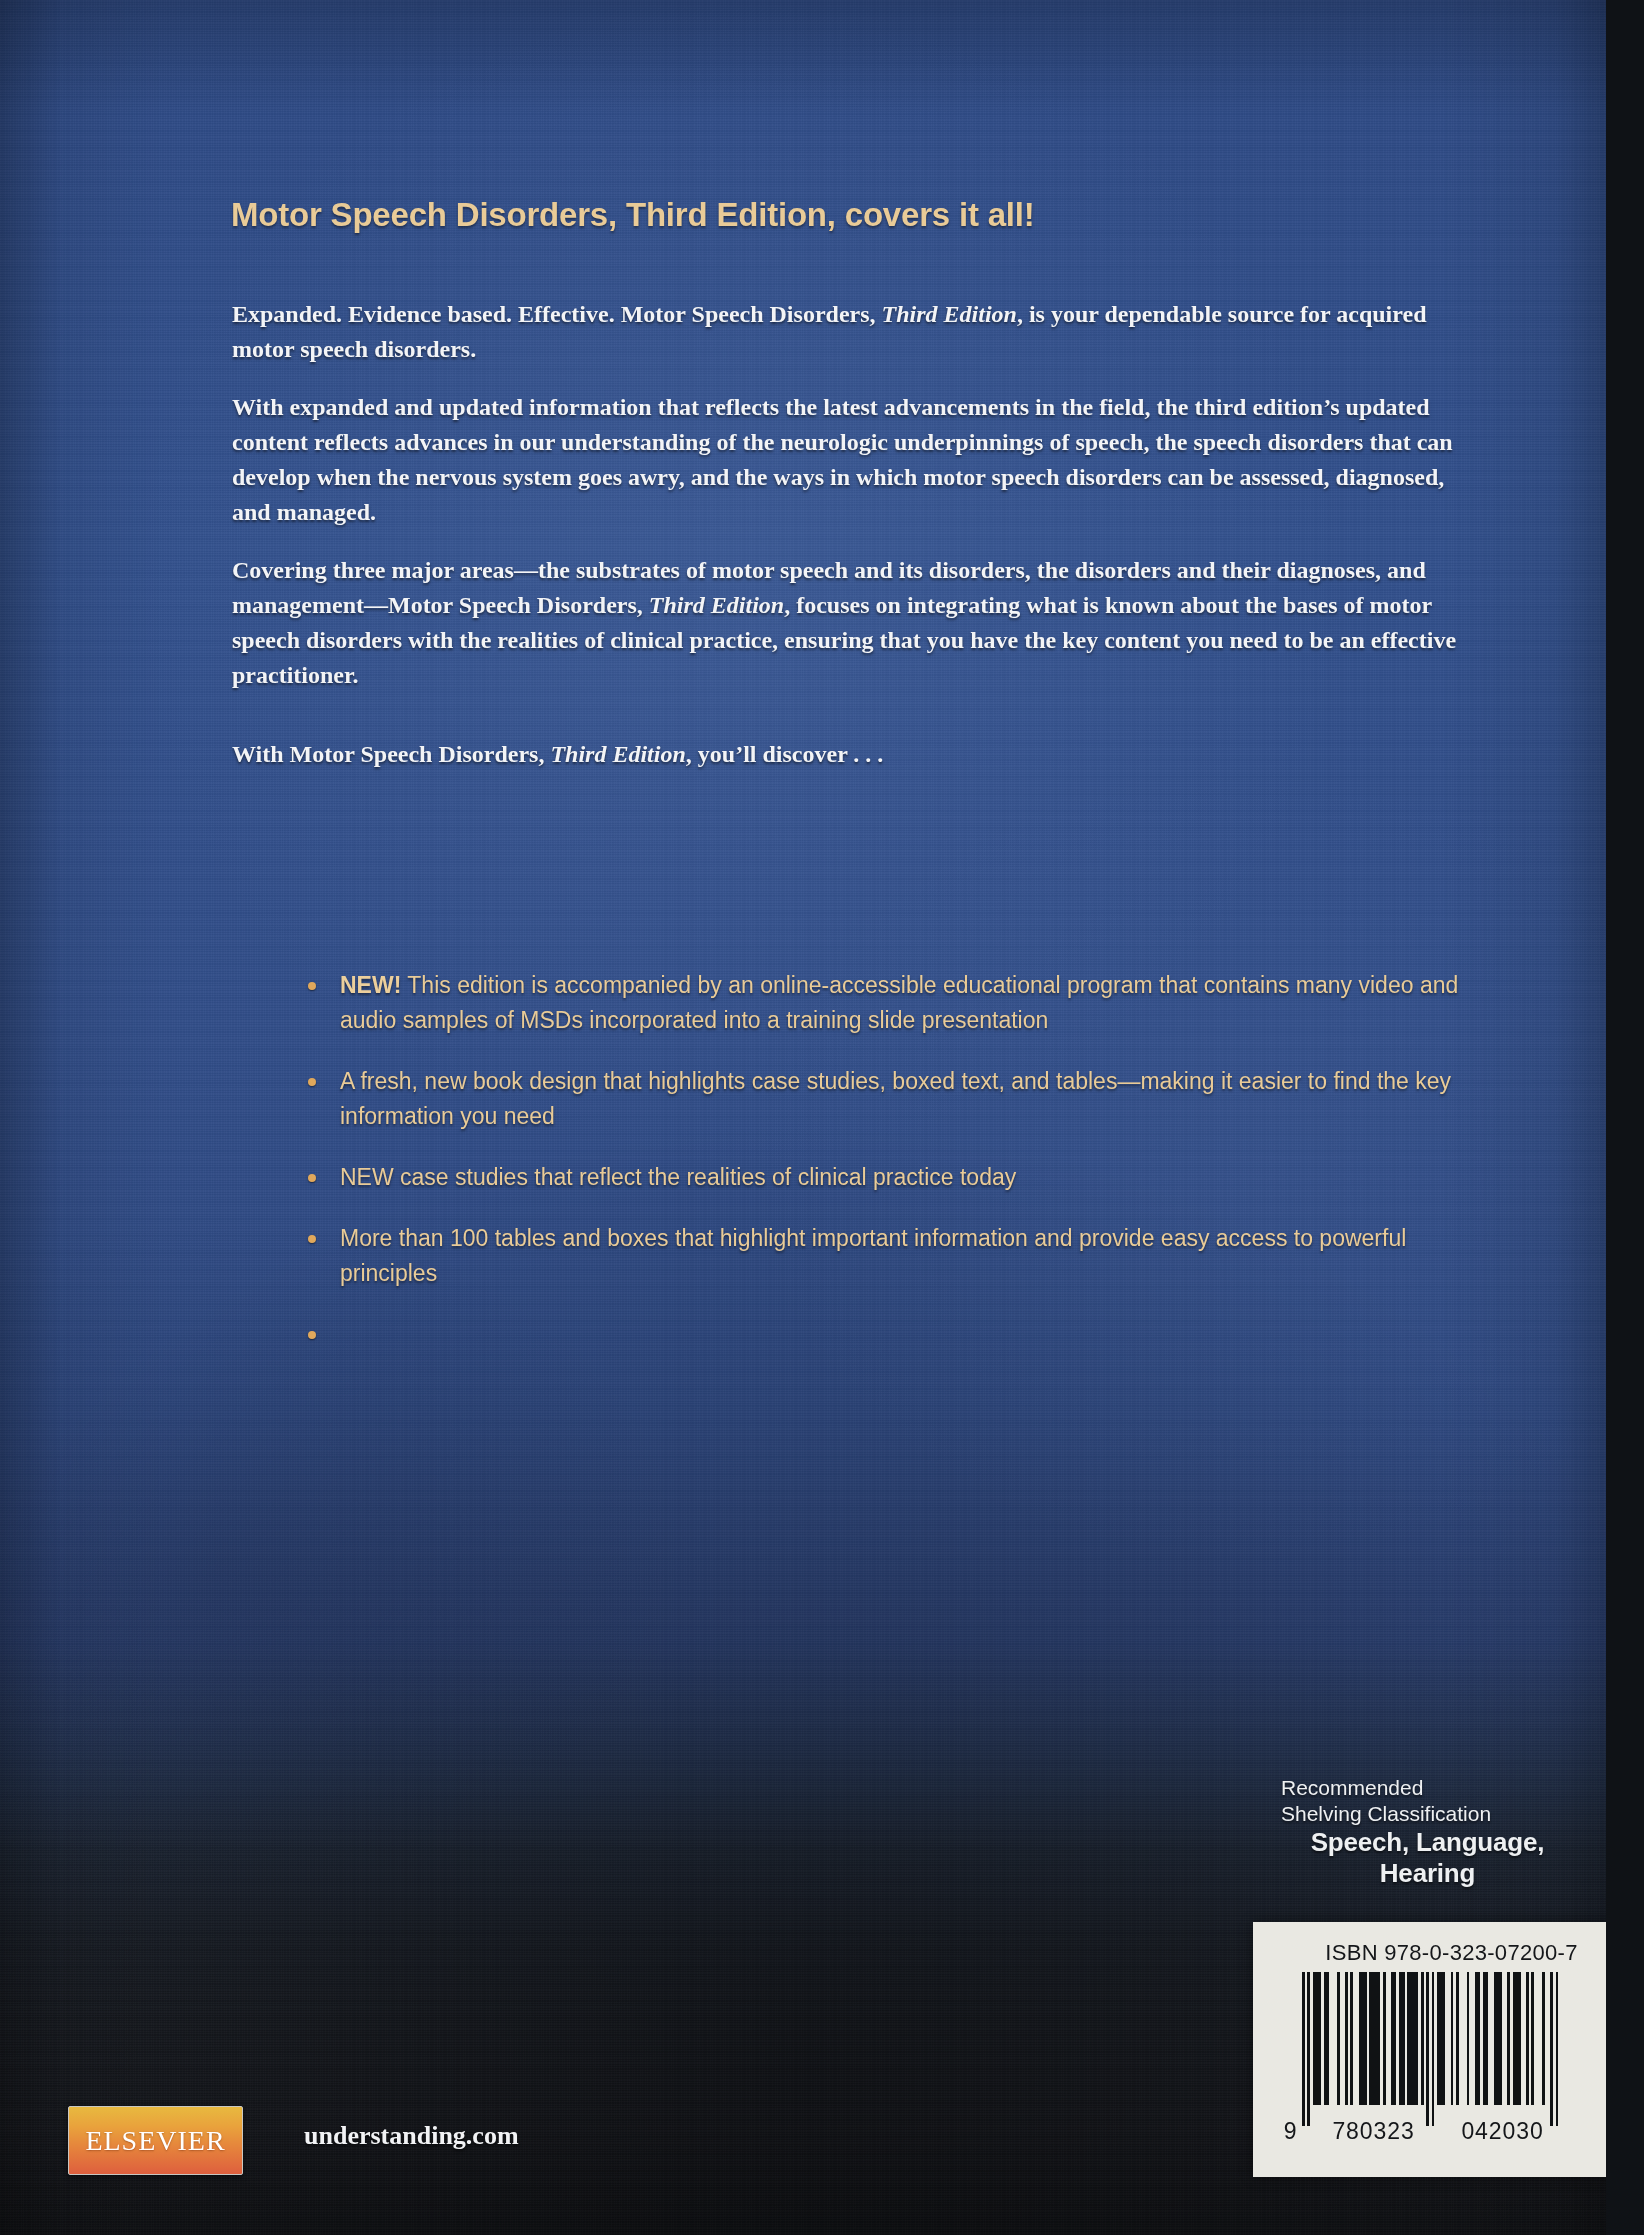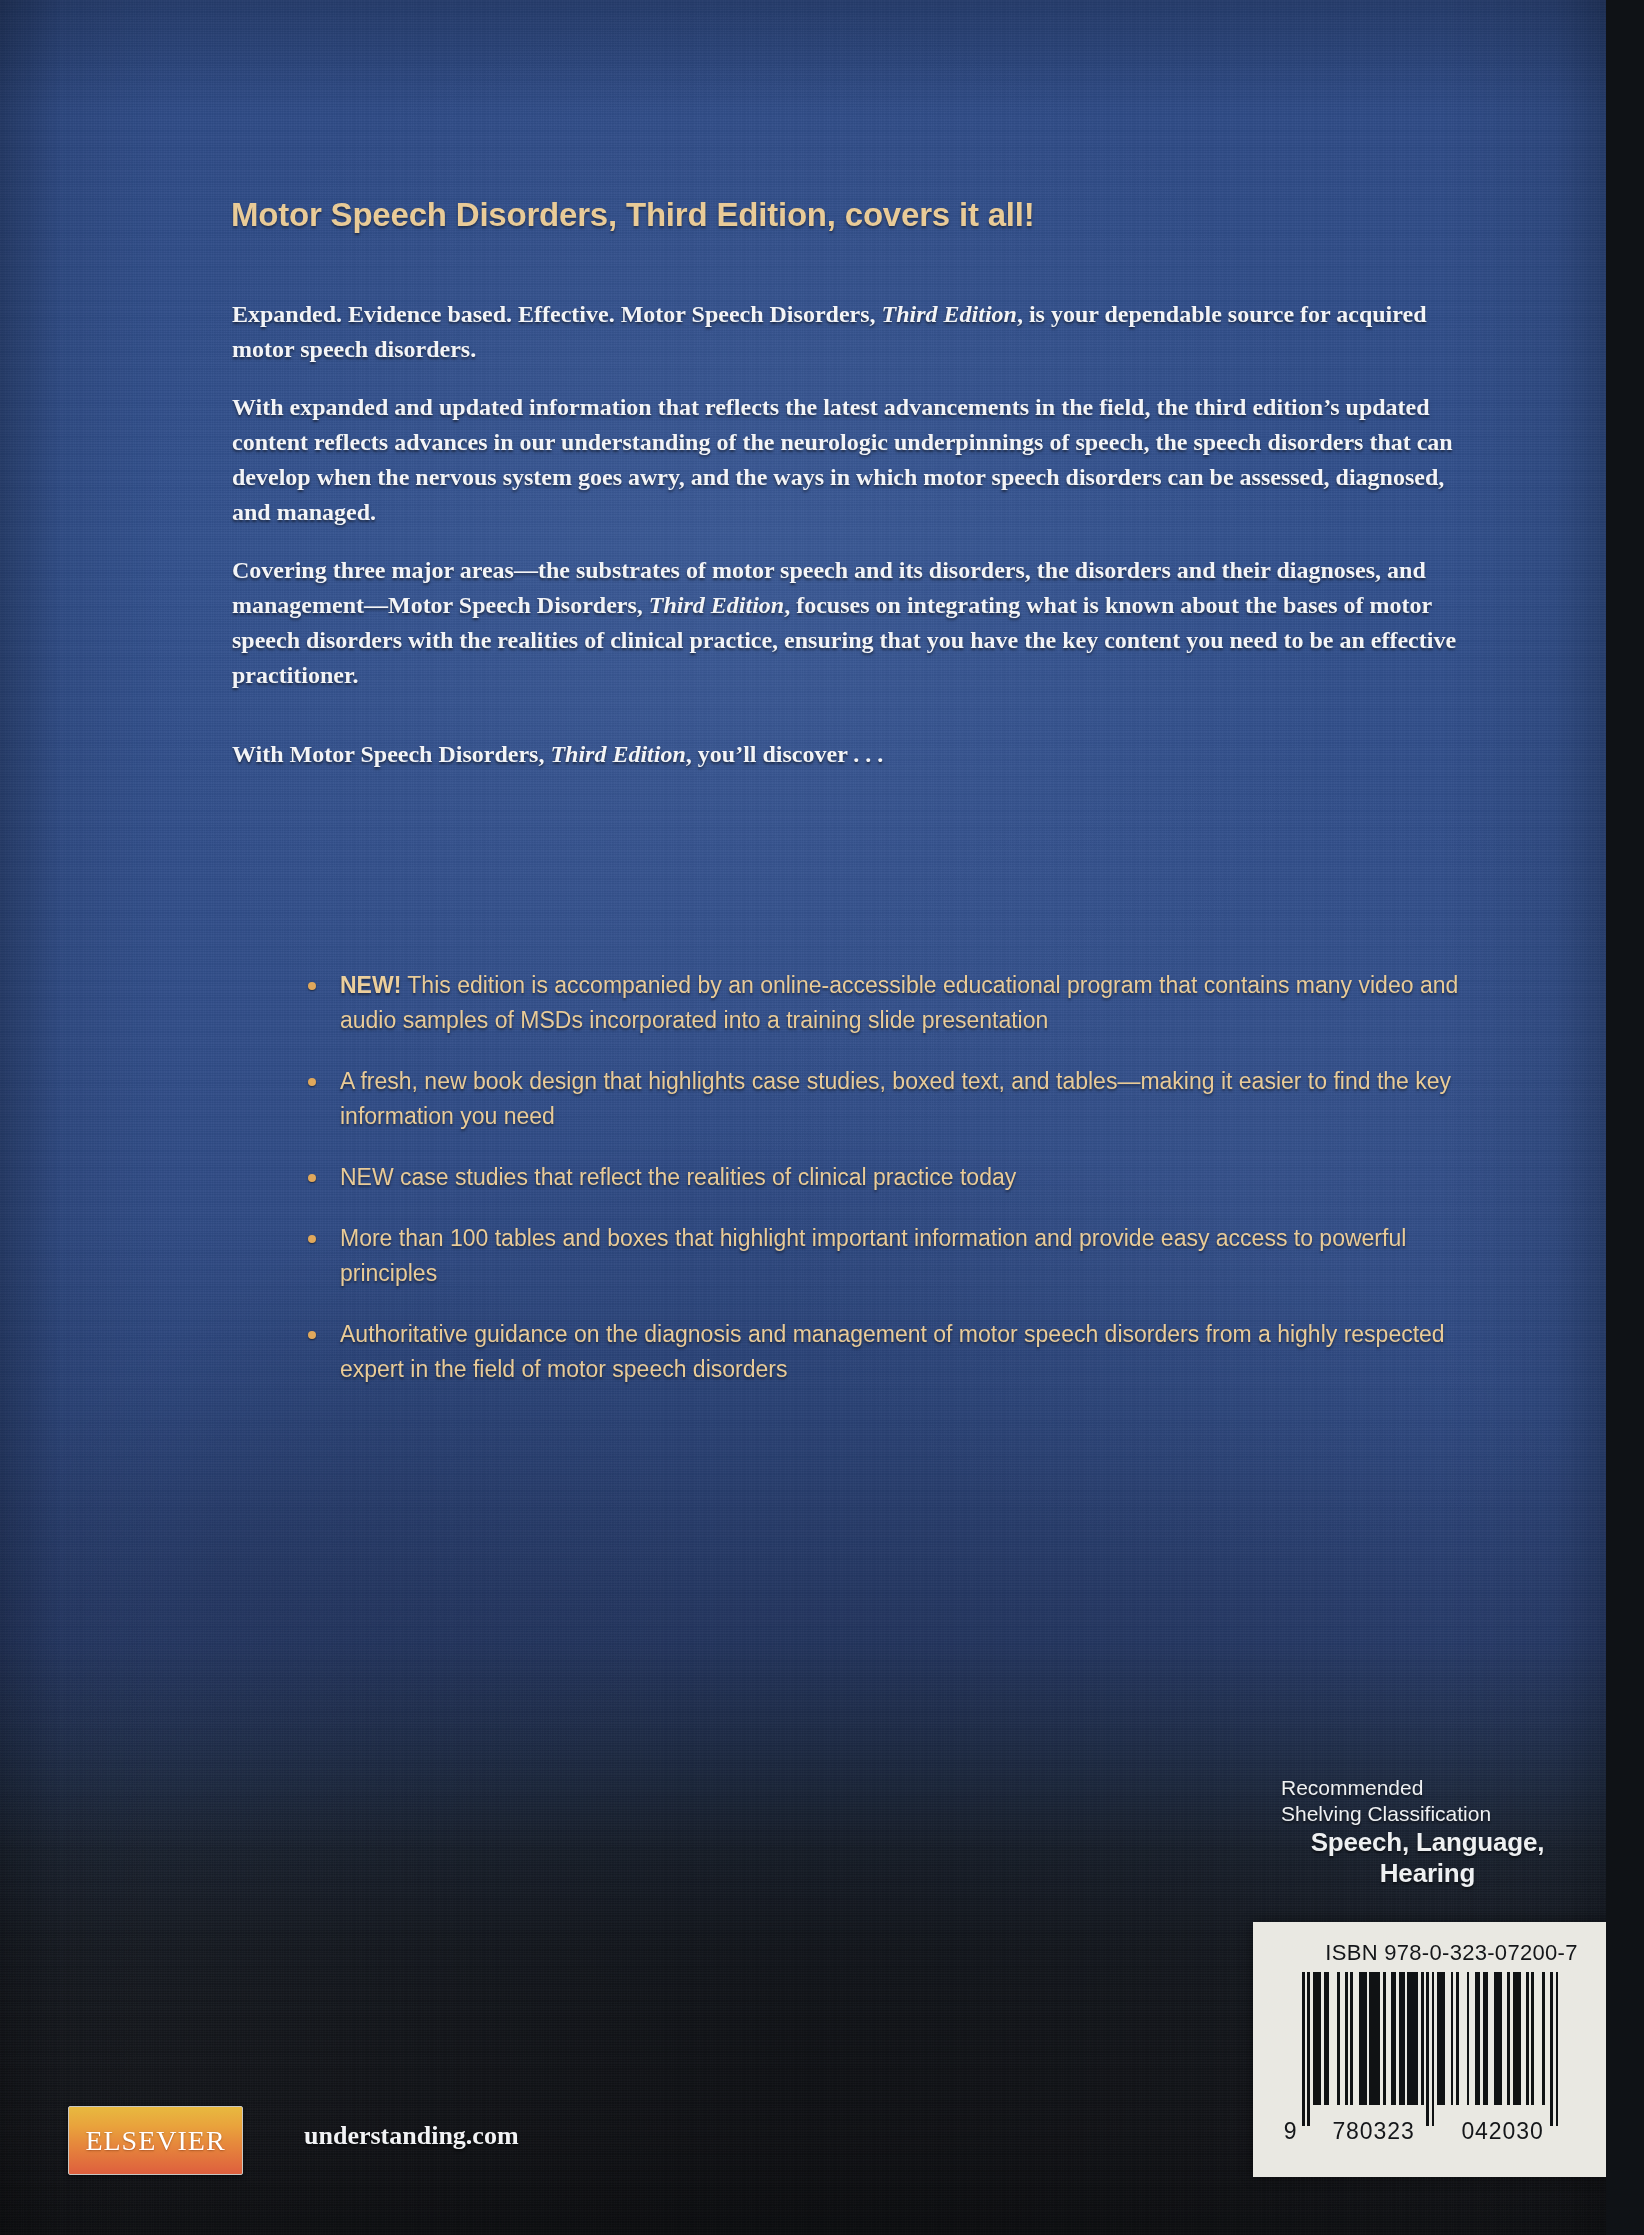--- a/index.html
+++ b/index.html
@@ -275,21 +275,21 @@
     <div class="bullet">
       <span class="dot"></span>
       <span class="lead"></span><span>NEW case studies that reflect the realities of clinical practice today</span>
     </div>
     <div class="bullet">
       <span class="dot"></span>
       <span class="lead"></span><span>More than 100 tables and boxes that highlight important information and provide easy access to powerful principles</span>
     </div>
     <div class="bullet">
       <span class="dot"></span>
-      <span class="lead"></span><span>Authoritative guidance on the diagnosis and management of motor speech disorders from a highly respected expert in the field of motor speech disorders</span>
+      <span class="lead"></span>
     </div>
   </div>
 
   <div class="shelving">
     <div class="line-reg">Recommended</div>
     <div class="line-reg">Shelving Classification</div>
     <div class="line-bold">Speech, Language,</div>
     <div class="line-bold">Hearing</div>
   </div>
 

